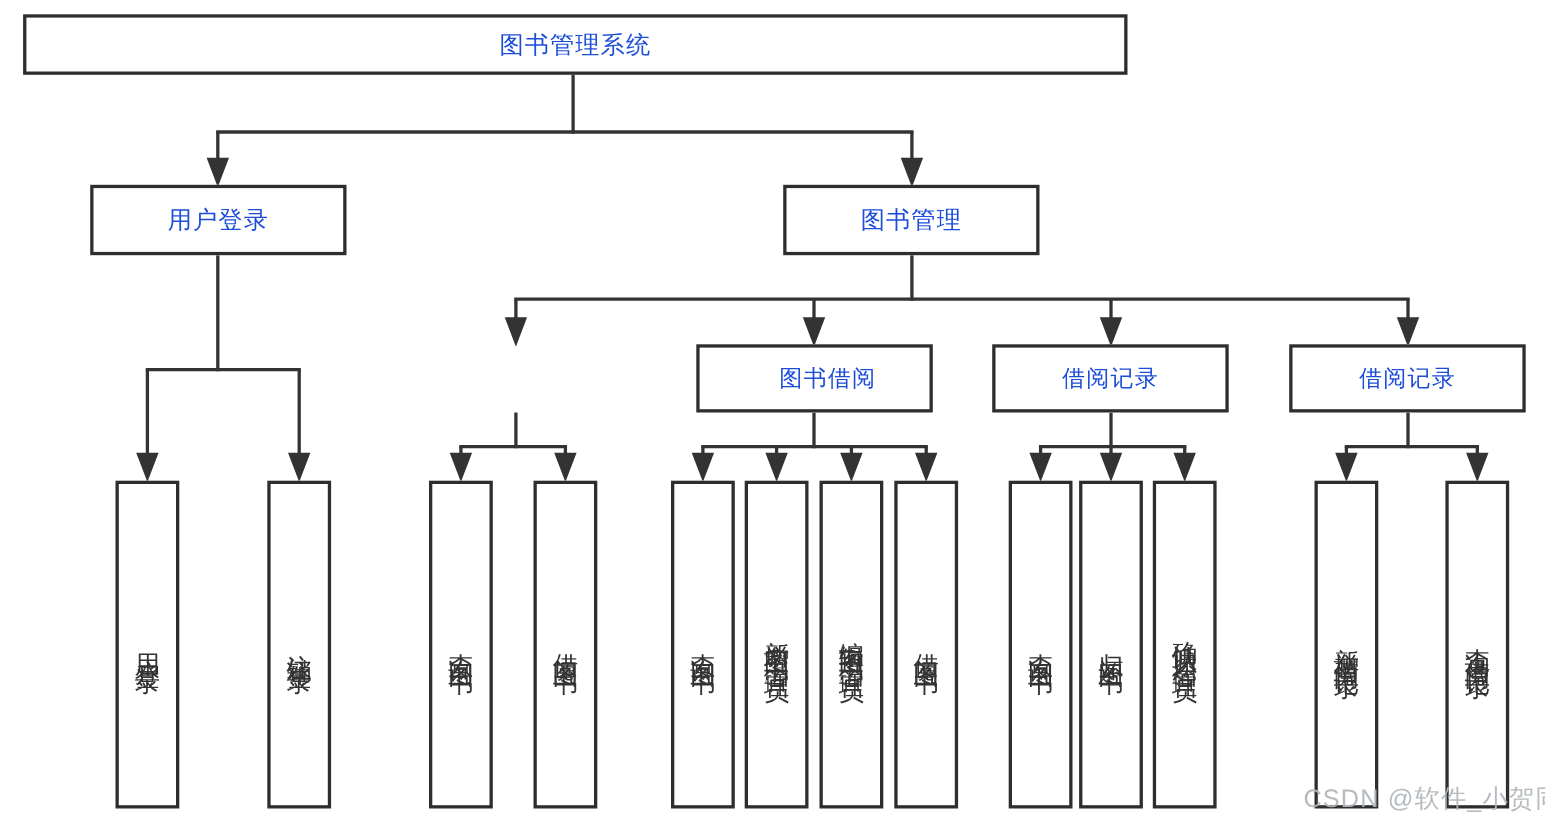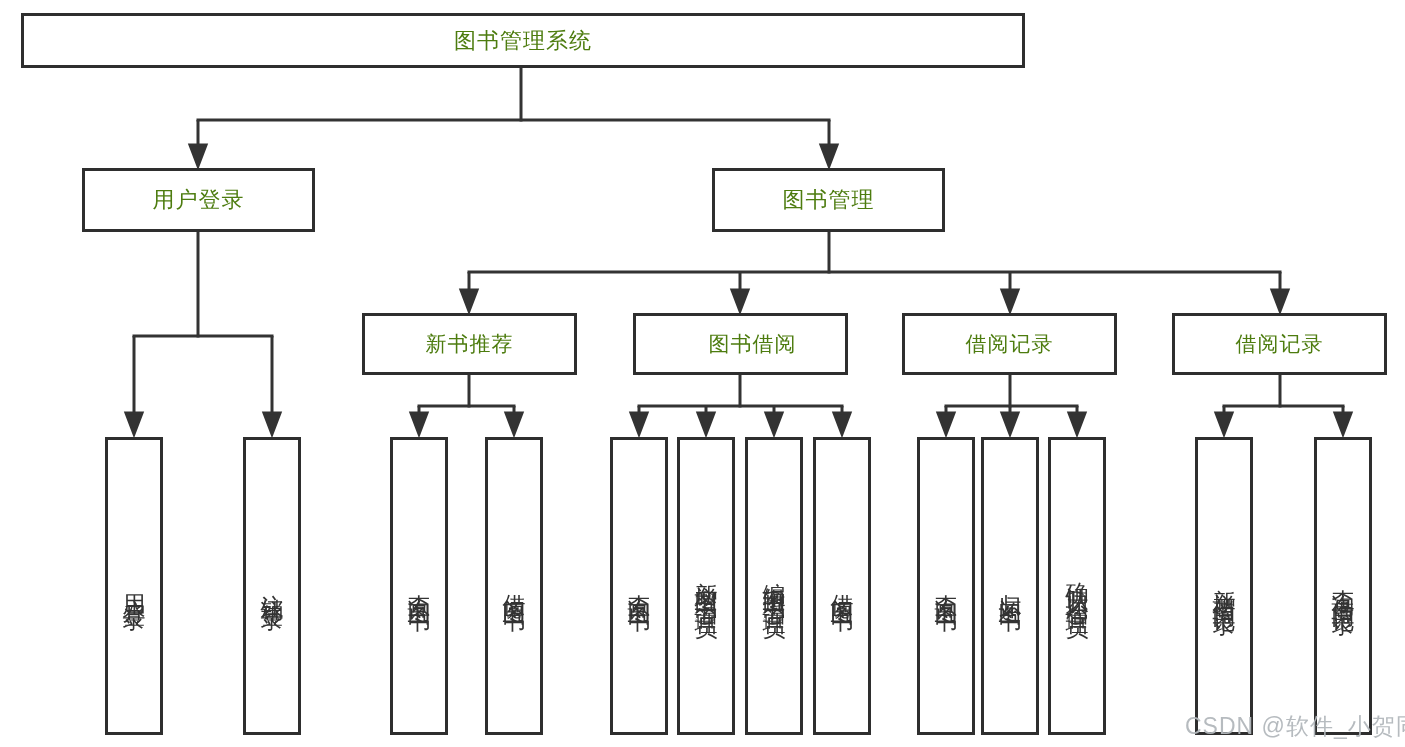--- a/index.html
+++ b/index.html
@@ -23,21 +23,21 @@
     pointer-events: none;
   }
   .node {
     position: absolute;
     box-sizing: border-box;
     border: 3px solid #2e2e2e;
     background: #ffffff;
     display: flex;
     align-items: center;
     justify-content: center;
-    color: #4d7c0f;
+    color: #1d4ed8;
     font-size: 22px;
     letter-spacing: 1px;
     z-index: 2;
   }
   .node-root   { left: 21px;  top: 13px;  width: 1004px; height: 55px; }
   .node-l2-a   { left: 82px;  top: 168px; width: 233px;  height: 64px; }
   .node-l2-b   { left: 712px; top: 168px; width: 233px;  height: 64px; justify-content: center; }
   .node-l3     { top: 313px;  width: 215px; height: 62px; font-size: 21px; }
   .node-l3-a   { left: 362px; }
   .node-l3-b   { left: 633px; padding-left: 24px; }
@@ -162,23 +162,20 @@
     <span>图书管理系统</span>
   </div>
 
   <div class="node node-l2-a">
     <span>用户登录</span>
   </div>
   <div class="node node-l2-b">
     <span>图书管理</span>
   </div>
 
-  <div class="node node-l3 node-l3-a">
-    <span>新书推荐</span>
-  </div>
   <div class="node node-l3 node-l3-b">
     <span>图书借阅</span>
   </div>
   <div class="node node-l3 node-l3-c">
     <span>借阅记录</span>
   </div>
   <div class="node node-l3 node-l3-d">
     <span>借阅记录</span>
   </div>
 

